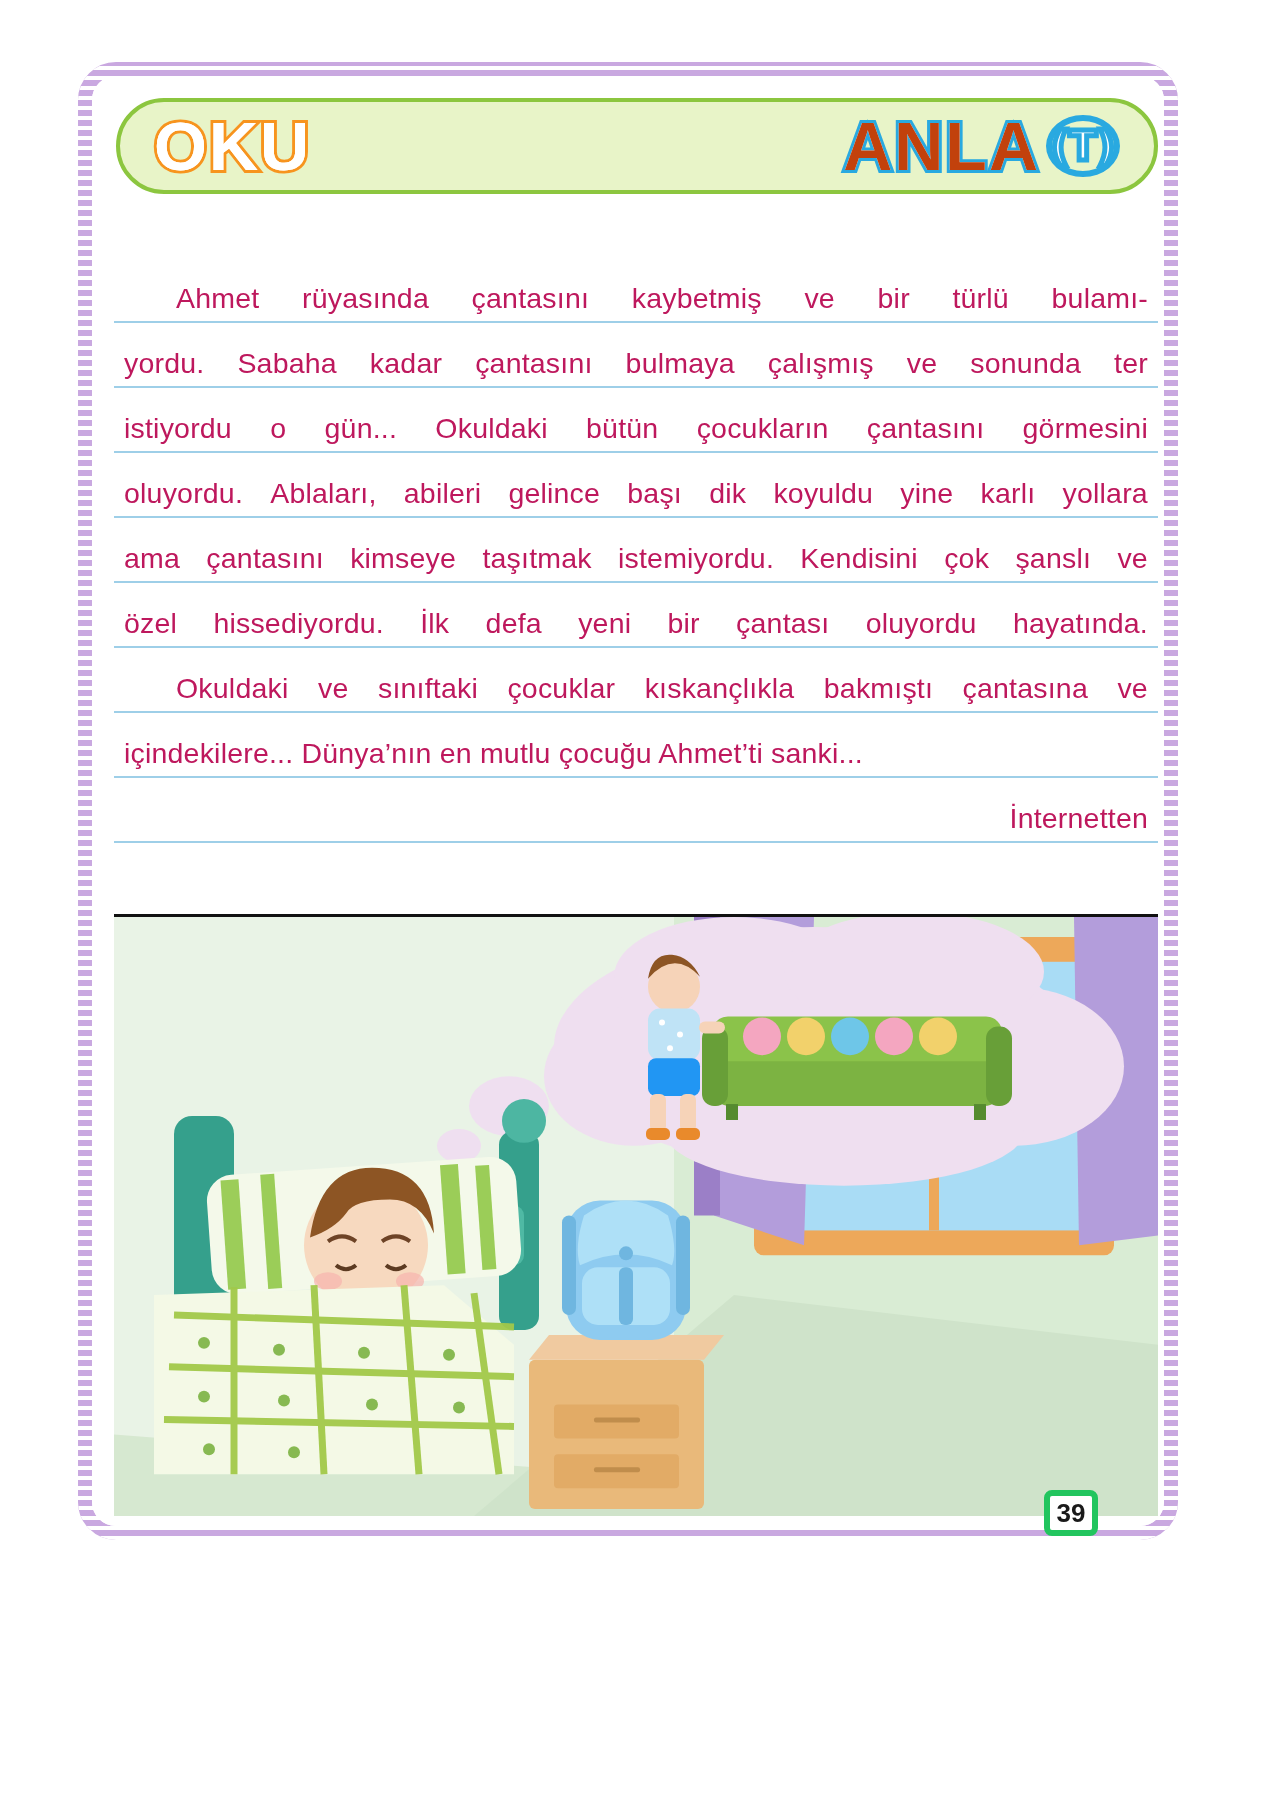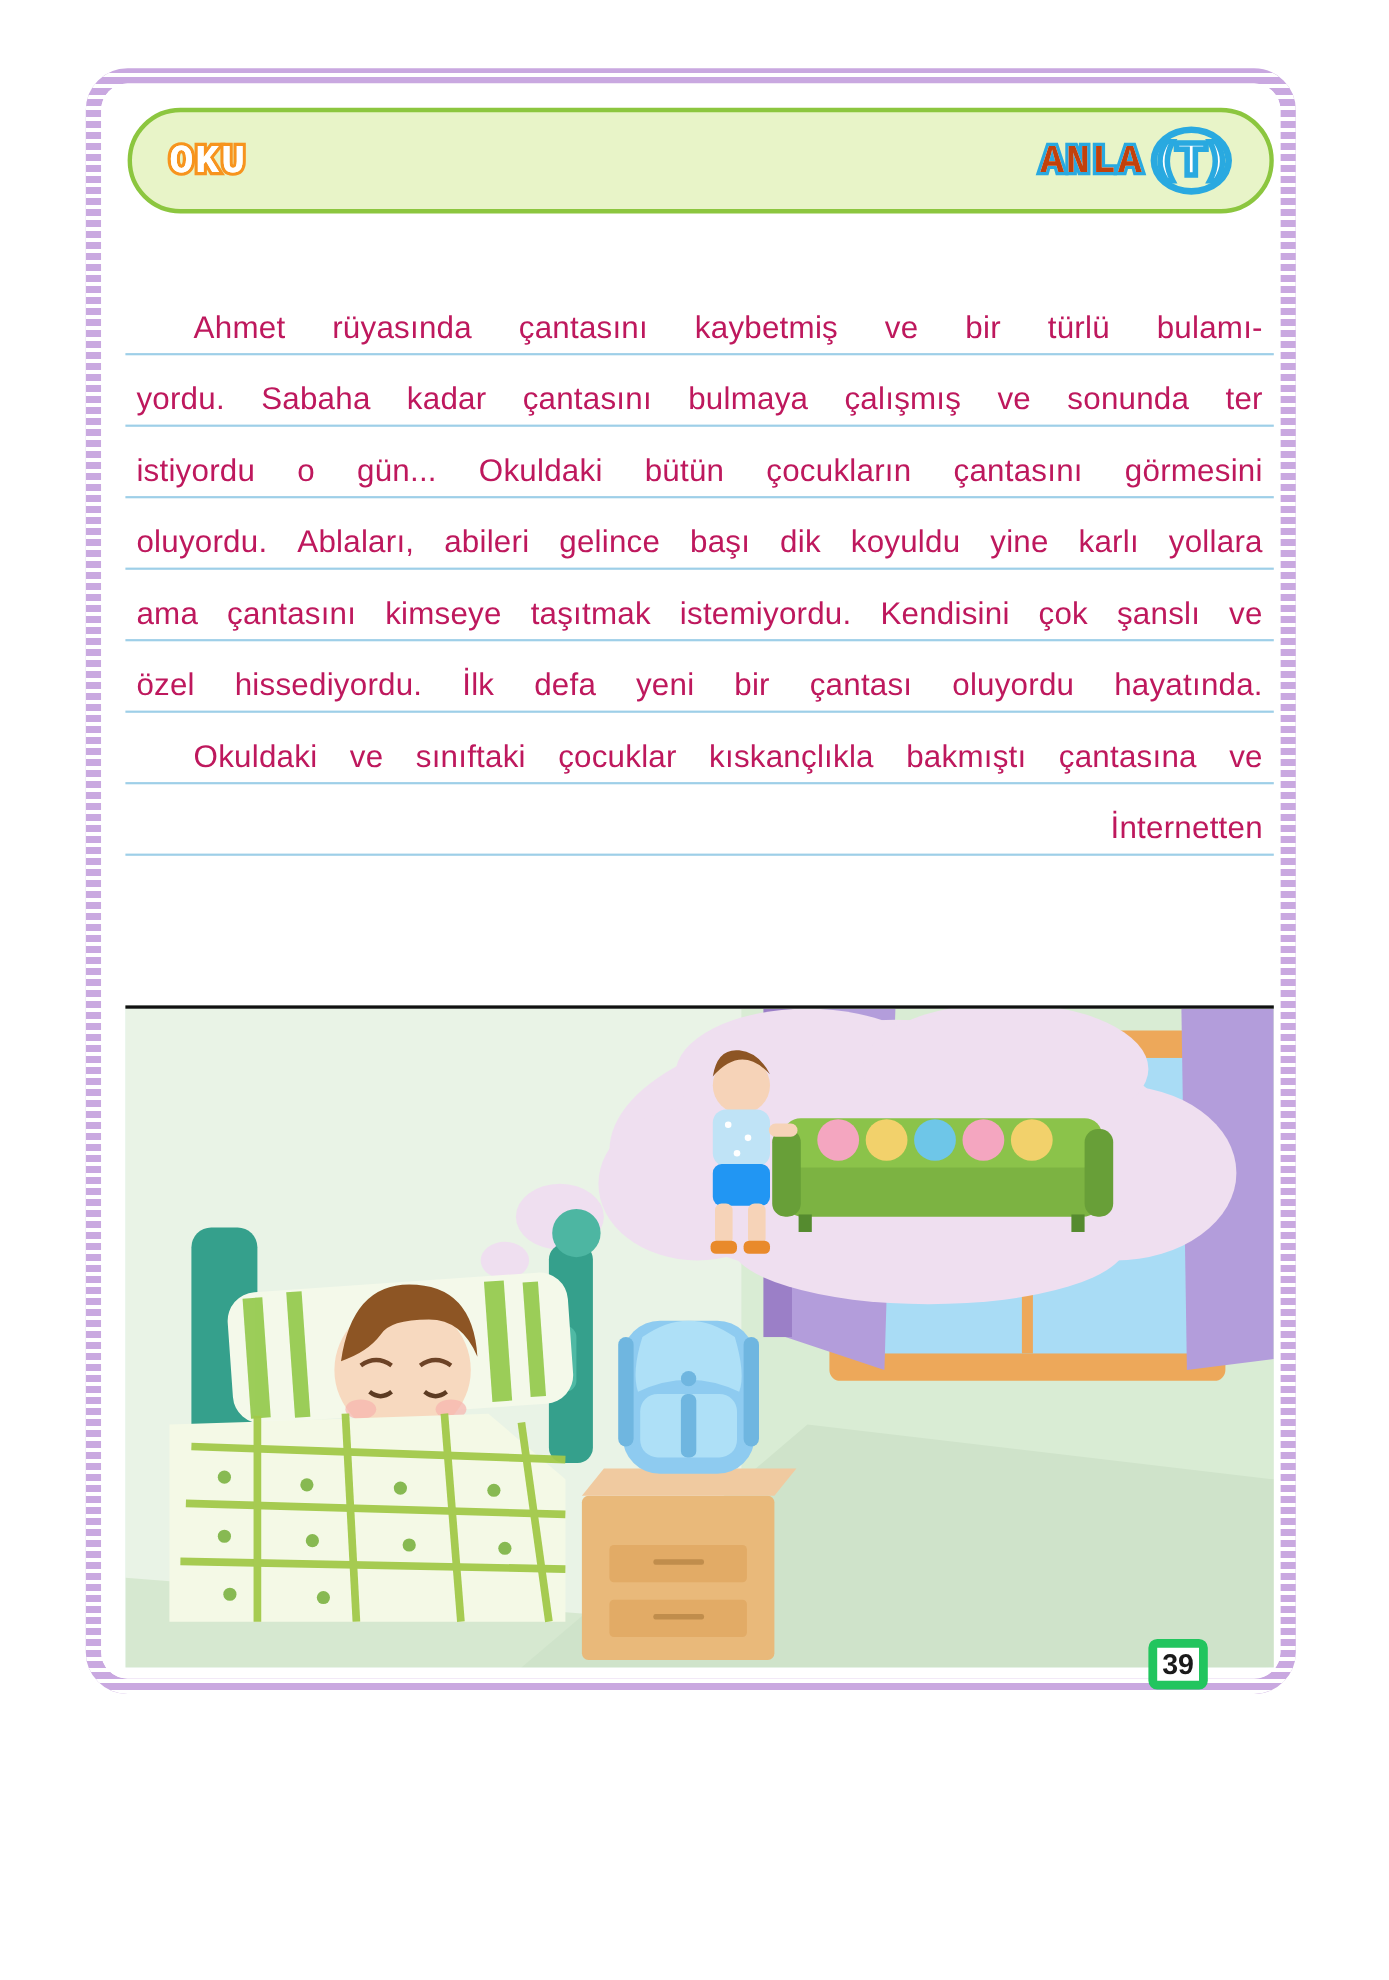--- a/index.html
+++ b/index.html
@@ -54,23 +54,23 @@
     display: flex;
     align-items: center;
     justify-content: space-between;
     padding: 0 34px;
   }
   .banner-left, .banner-right {
     display: flex;
     align-items: center;
   }
   .bubble-word {
-    font-family: Liberation Mono, monospace;
+    font-family: Liberation Sans, sans-serif;
     font-weight: bold;
-    font-size: 36px;
+    font-size: 68px;
     letter-spacing: 2px;
     color: #ffffff;
     -webkit-text-stroke: 5px #f5a623;
     paint-order: stroke fill;
     text-shadow: 0 0 0 #fff;
   }
   .bubble-word.orange {
     -webkit-text-stroke: 6px #f7941e;
     color: #fff;
   }
@@ -142,21 +142,21 @@
     background: #dff0e4;
   }
   .illo-svg { display: block; width: 100%; height: 100%; }
 
   
   .page-number {
     position: absolute;
     left: 1044px; top: 1490px;
     width: 54px; height: 46px;
     background: #ffffff;
-    border: 8px solid #22c55e;
+    border: 6px solid #22c55e;
     border-radius: 8px;
     display: flex;
     align-items: center;
     justify-content: center;
     font-family: "Liberation Sans", sans-serif;
     font-weight: bold;
     font-size: 26px;
     color: #1a1a1a;
   }
 </style>
@@ -259,20 +259,23 @@
           <div class="txt justify indent">
             <span>Okuldaki</span>
             <span>ve</span>
             <span>sınıftaki</span>
             <span>çocuklar</span>
             <span>kıskançlıkla</span>
             <span>bakmıştı</span>
             <span>çantasına</span>
             <span>ve</span>
           </div>
+        </div>
+      <div class="line-row">
+          <div class="txt">içindekilere... Dünya’nın en mutlu çocuğu Ahmet’ti sanki...</div>
         </div>
       <div class="line-row">
           <div class="txt right">İnternetten</div>
         </div>
     </div>
 
     <div class="illustration">
       <svg class="illo-svg" viewBox="0 0 1044 602" preserveAspectRatio="none">
 
         <rect x="0" y="0" width="1044" height="602" fill="#e9f3e6"></rect>

